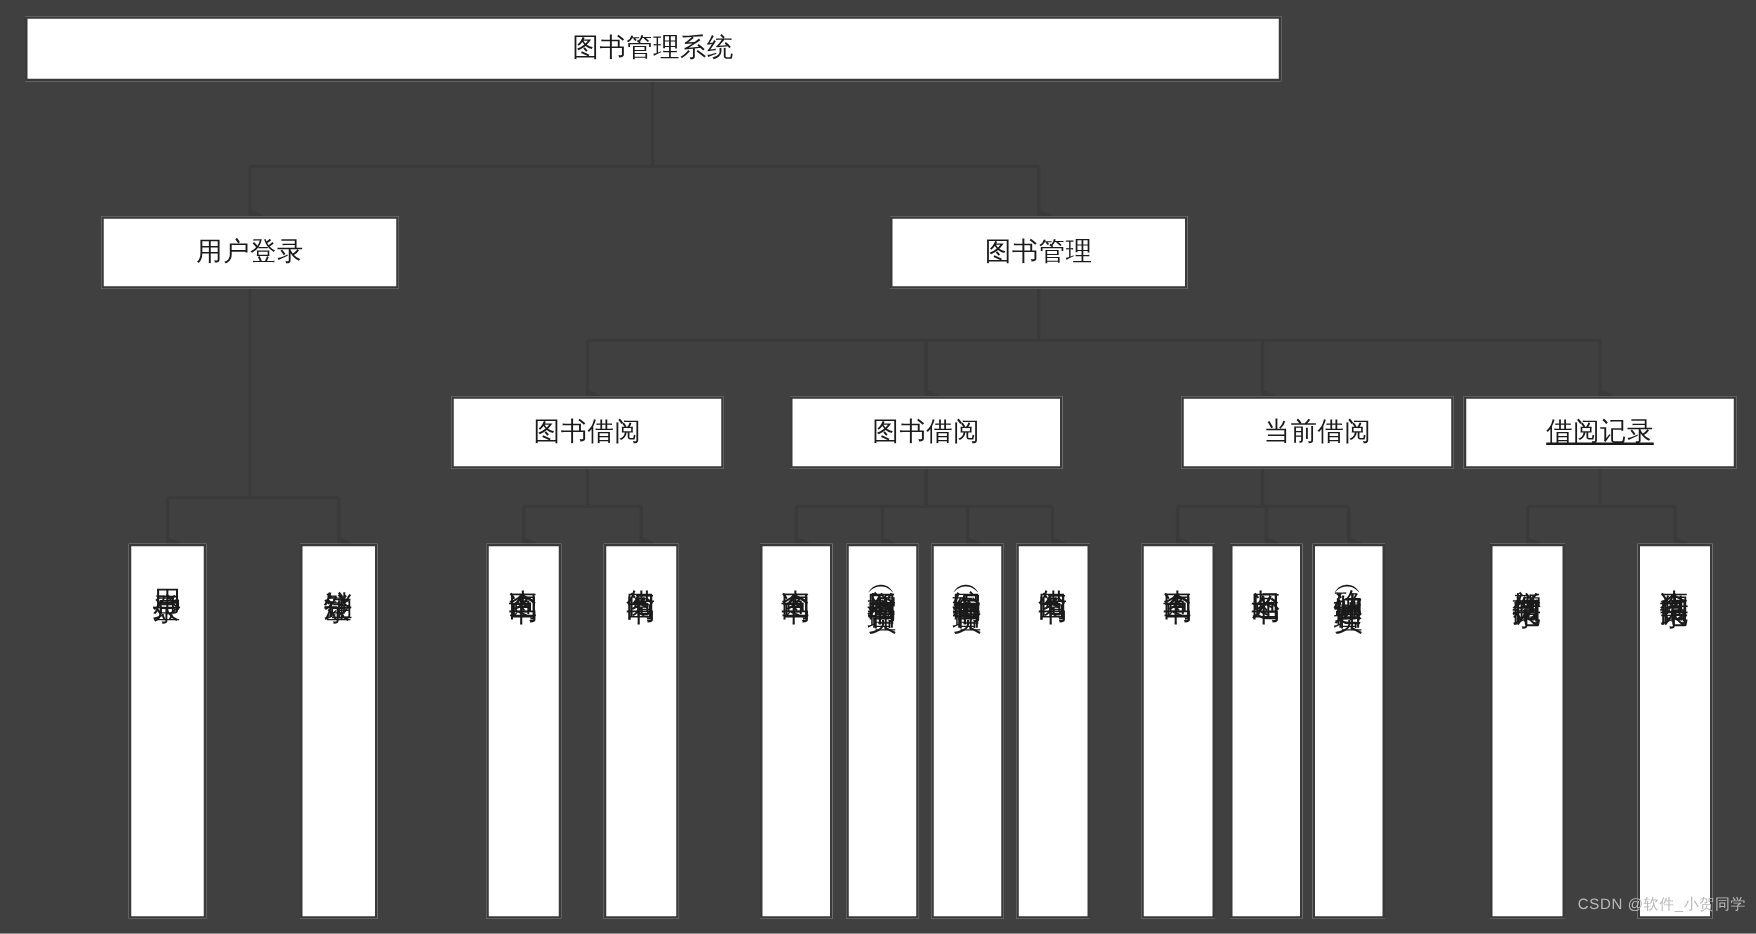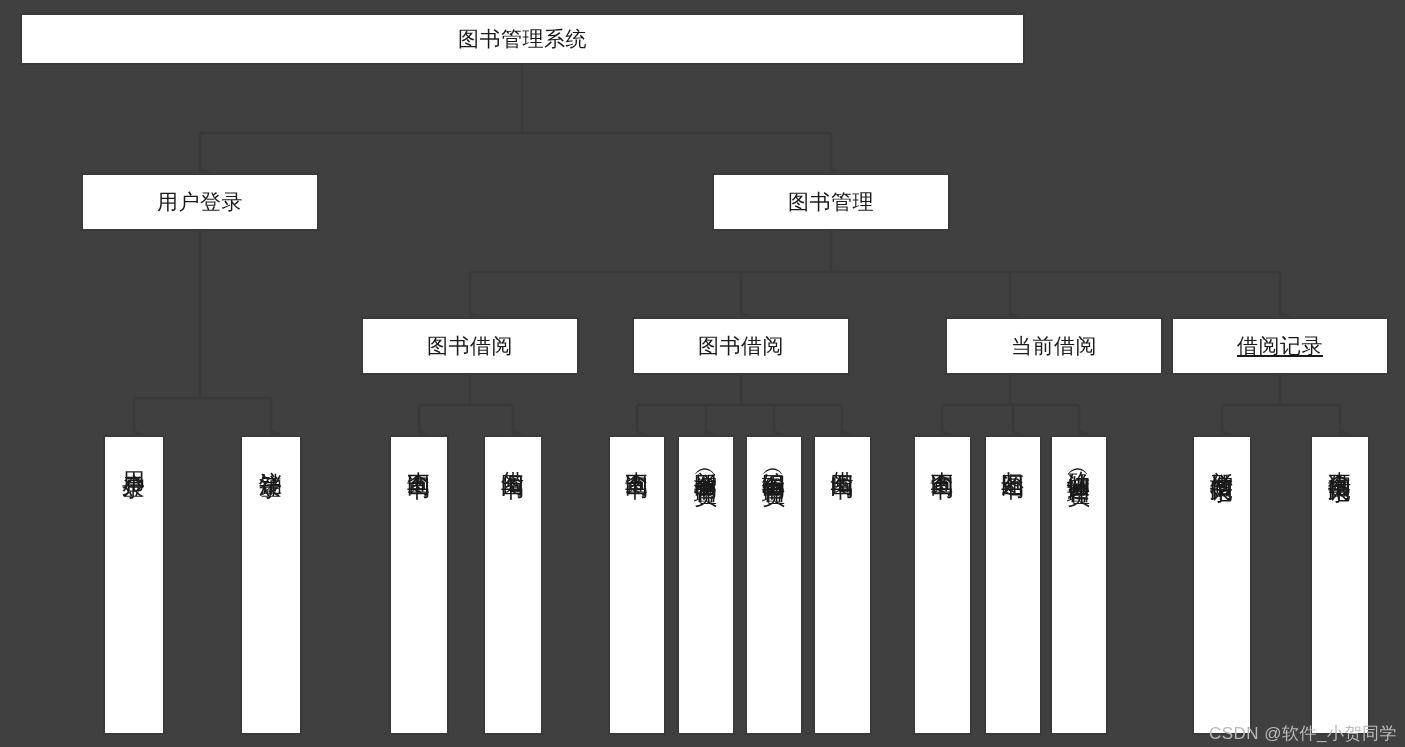--- a/index.html
+++ b/index.html
@@ -54,22 +54,22 @@
   .node.vert .lbl {
     writing-mode: vertical-rl;
     text-orientation: upright;
     font-size: 23px;
     letter-spacing: 2px;
     line-height: 1.05;
   }
   #watermark {
     position: absolute;
     right: 8px;
-    bottom: 2px;
-    font-size: 17px;
+    bottom: 15px;
+    font-size: 12px;
     color: #b9b9b9;
     letter-spacing: 0.5px;
     z-index: 5;
     white-space: nowrap;
     margin-top: 40px;
   }
 </style>
 </head>
 <body>
 

